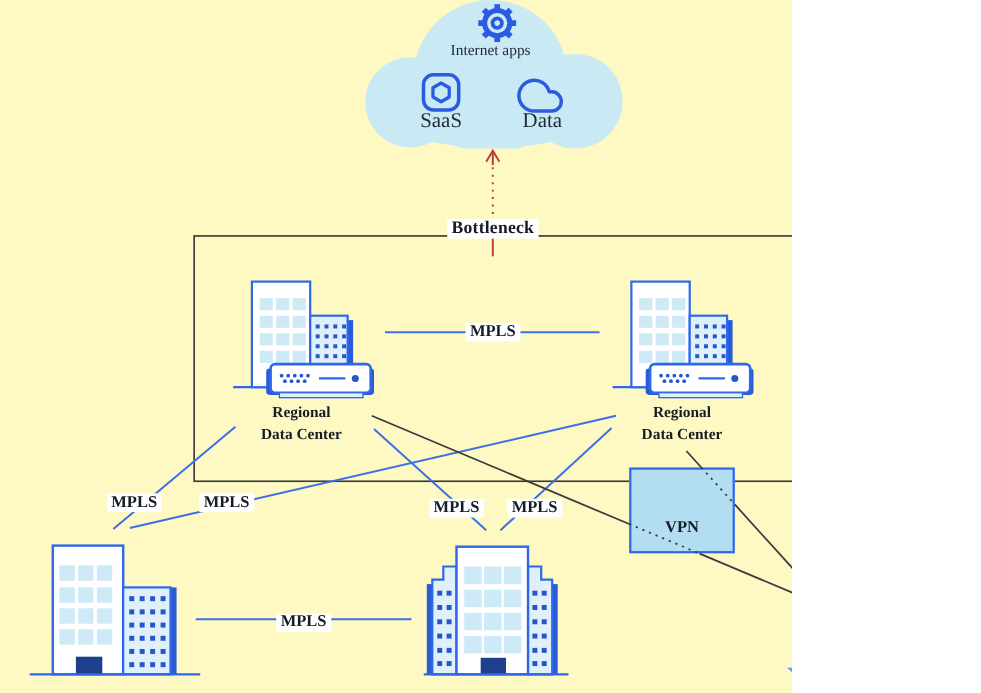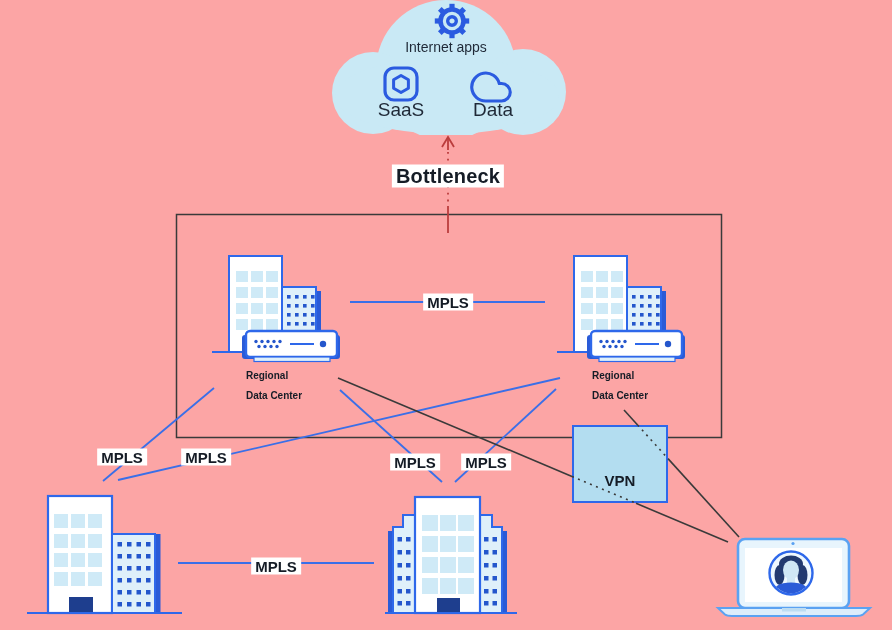--- a/index.html
+++ b/index.html
@@ -1,31 +1,31 @@
 <!DOCTYPE html>
 <html><head>
 <meta charset="utf-8">
 <style>
   html,body{margin:0;padding:0;background:#ffffff;}
   .canvas{
-    position:relative;width:892px;height:630px;background:#fca5a5;overflow:hidden;
-    font-family:Liberation Sans, sans-serif;color:#151c26;
+    position:relative;width:720px;height:630px;background:#fef9c3;overflow:hidden;
+    font-family:Liberation Serif, serif;color:#151c26;
   }
   .abs{position:absolute;}
   svg{display:block;}
   .layer{position:absolute;left:0;top:0;width:892px;height:630px;pointer-events:none;}
   .lbl{
     position:absolute;transform:translate(-50%,-50%);
     font-weight:700;font-size:15px;color:#151c26;white-space:nowrap;z-index:10;
   }
   .lbl.bg{background:#ffffff;padding:0 4px;}
-  .lbl.big{font-size:20px;letter-spacing:.2px;}
+  .lbl.big{font-size:16px;letter-spacing:.2px;margin-top:32px;}
   .dc-label{
-    position:absolute;transform:translateX(-50%);
-    font-weight:700;font-size:10px;line-height:20px;color:#151c26;white-space:nowrap;z-index:10;
+    position:absolute;transform:translateX(-50%);text-align:center;
+    font-weight:700;font-size:14px;line-height:20px;color:#151c26;white-space:nowrap;z-index:10;
   }
   .cloud-text{
     position:absolute;transform:translate(-50%,-50%);font-size:14px;font-weight:400;
     color:#1f2937;white-space:nowrap;z-index:10;
   }
   .cloud-text.small{font-size:19px;}
   .vpn-box{
     position:absolute;left:572px;top:425px;width:96px;height:78px;box-sizing:border-box;
     background:#b3ddf0;border:2px solid #2e68ea;z-index:2;
   }

